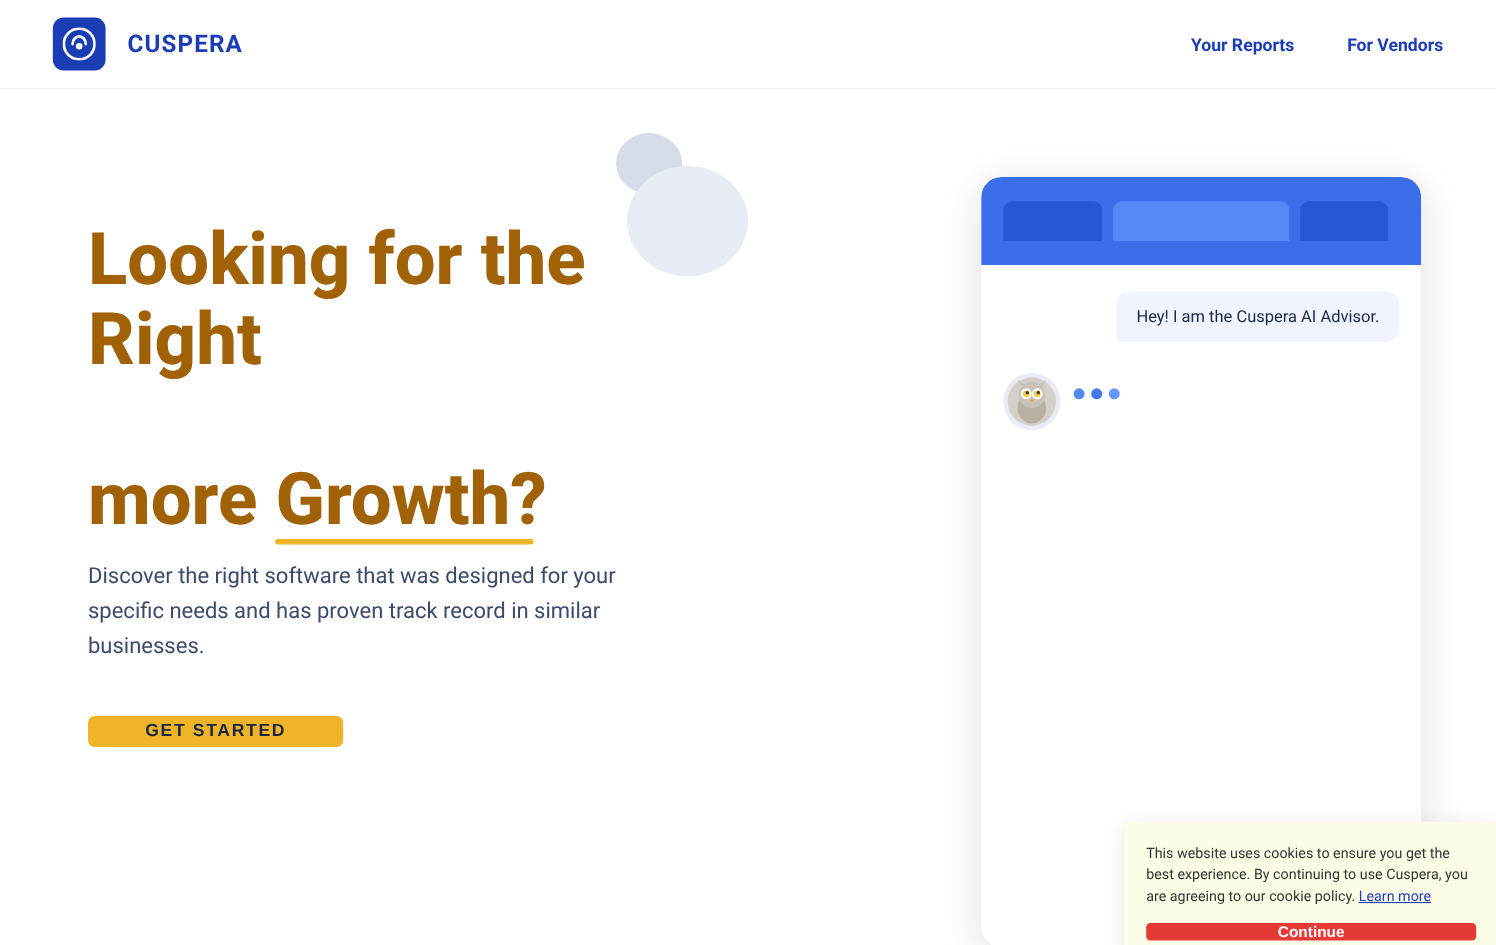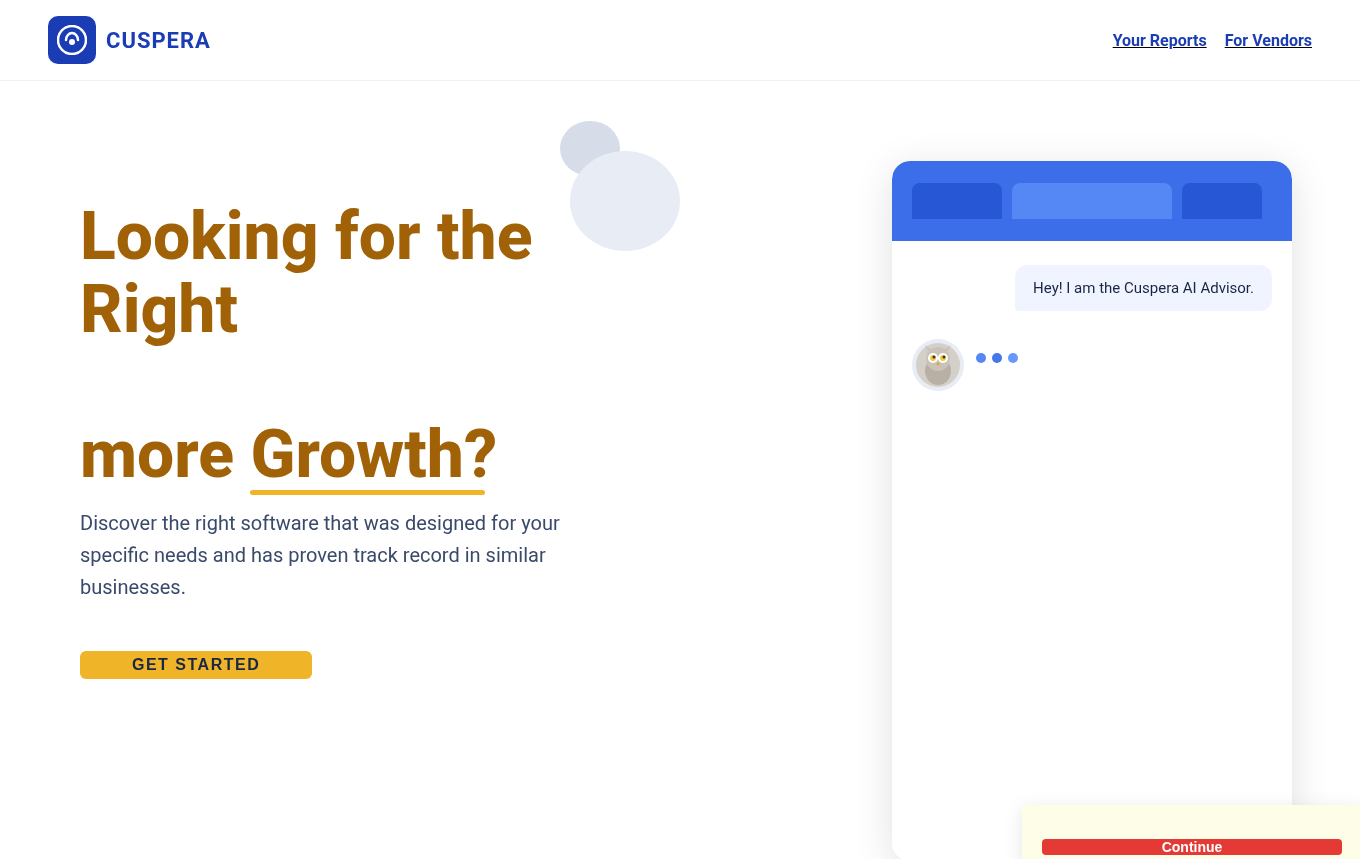--- a/index.html
+++ b/index.html
@@ -16,21 +16,21 @@
       align-items: center;
       justify-content: space-between;
       padding: 16px 48px;
       border-bottom: 1px solid #f0f0f0;
       position: relative;
       z-index: 10;
     }
     .logo-area {
       display: flex;
       align-items: center;
-      gap: 10px;
+      gap: 20px;
       text-align: right;
     }
     .logo-icon {
       width: 48px;
       height: 48px;
       border-radius: 10px;
       background: #1a3db5;
       display: flex;
       align-items: center;
       justify-content: center;
@@ -40,22 +40,21 @@
       letter-spacing: -1px;
     }
     .logo-text {
       font-size: 22px;
       font-weight: 700;
       color: #1a3db5;
       letter-spacing: 1px;
     }
     .nav-links {
       display: flex;
-      gap: 18px;
-      text-decoration: underline;
+      gap: 48px;
     }
     .nav-link {
       font-size: 16px;
       font-weight: 700;
       color: #1a3db5;
       text-decoration: none;
       cursor: pointer;
     }
 
     
@@ -347,16 +346,20 @@
           <div class="typing-dots">
             <div class="dot"></div>
             <div class="dot"></div>
             <div class="dot"></div>
           </div>
         </div>
       </div>
     </div>
 
     <div class="cookie-banner">
+      <p class="cookie-text">
+        <span>This website uses cookies to ensure you get the best experience. By continuing to use Cuspera, you are agreeing to our cookie policy.</span>
+        <a class="cookie-learn-more">Learn more</a>
+      </p>
       <button class="cookie-continue">Continue</button>
     </div>
   </div>
 </section>
 
 </body></html>

